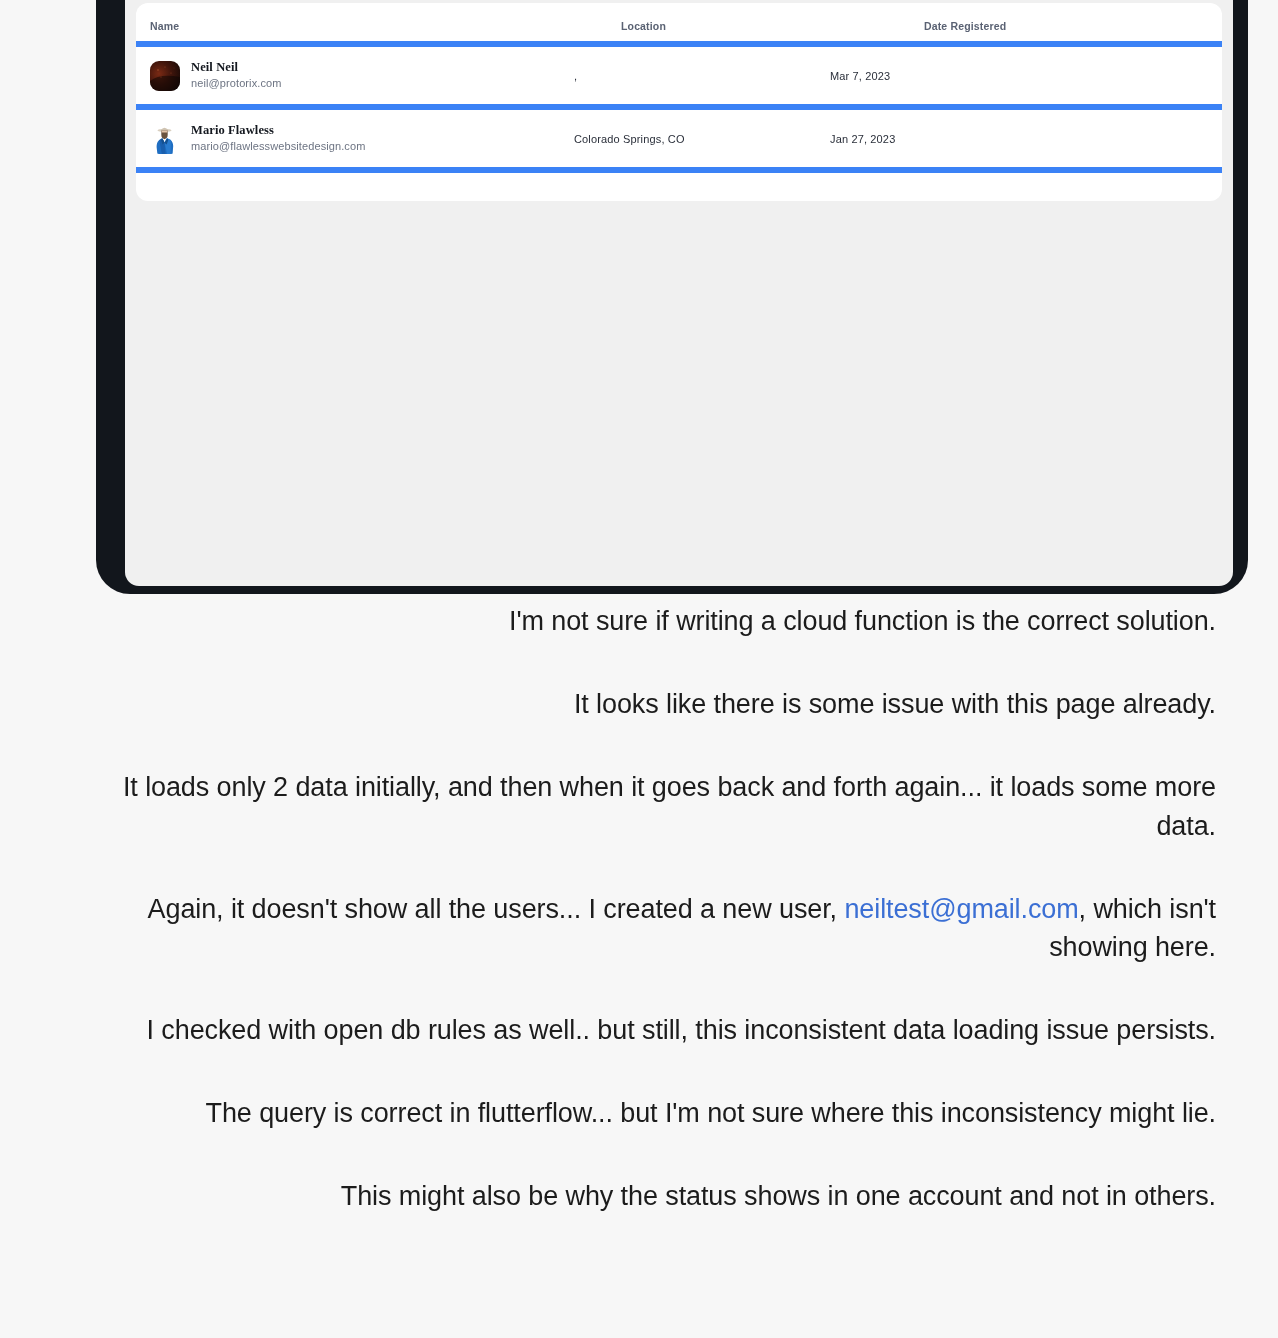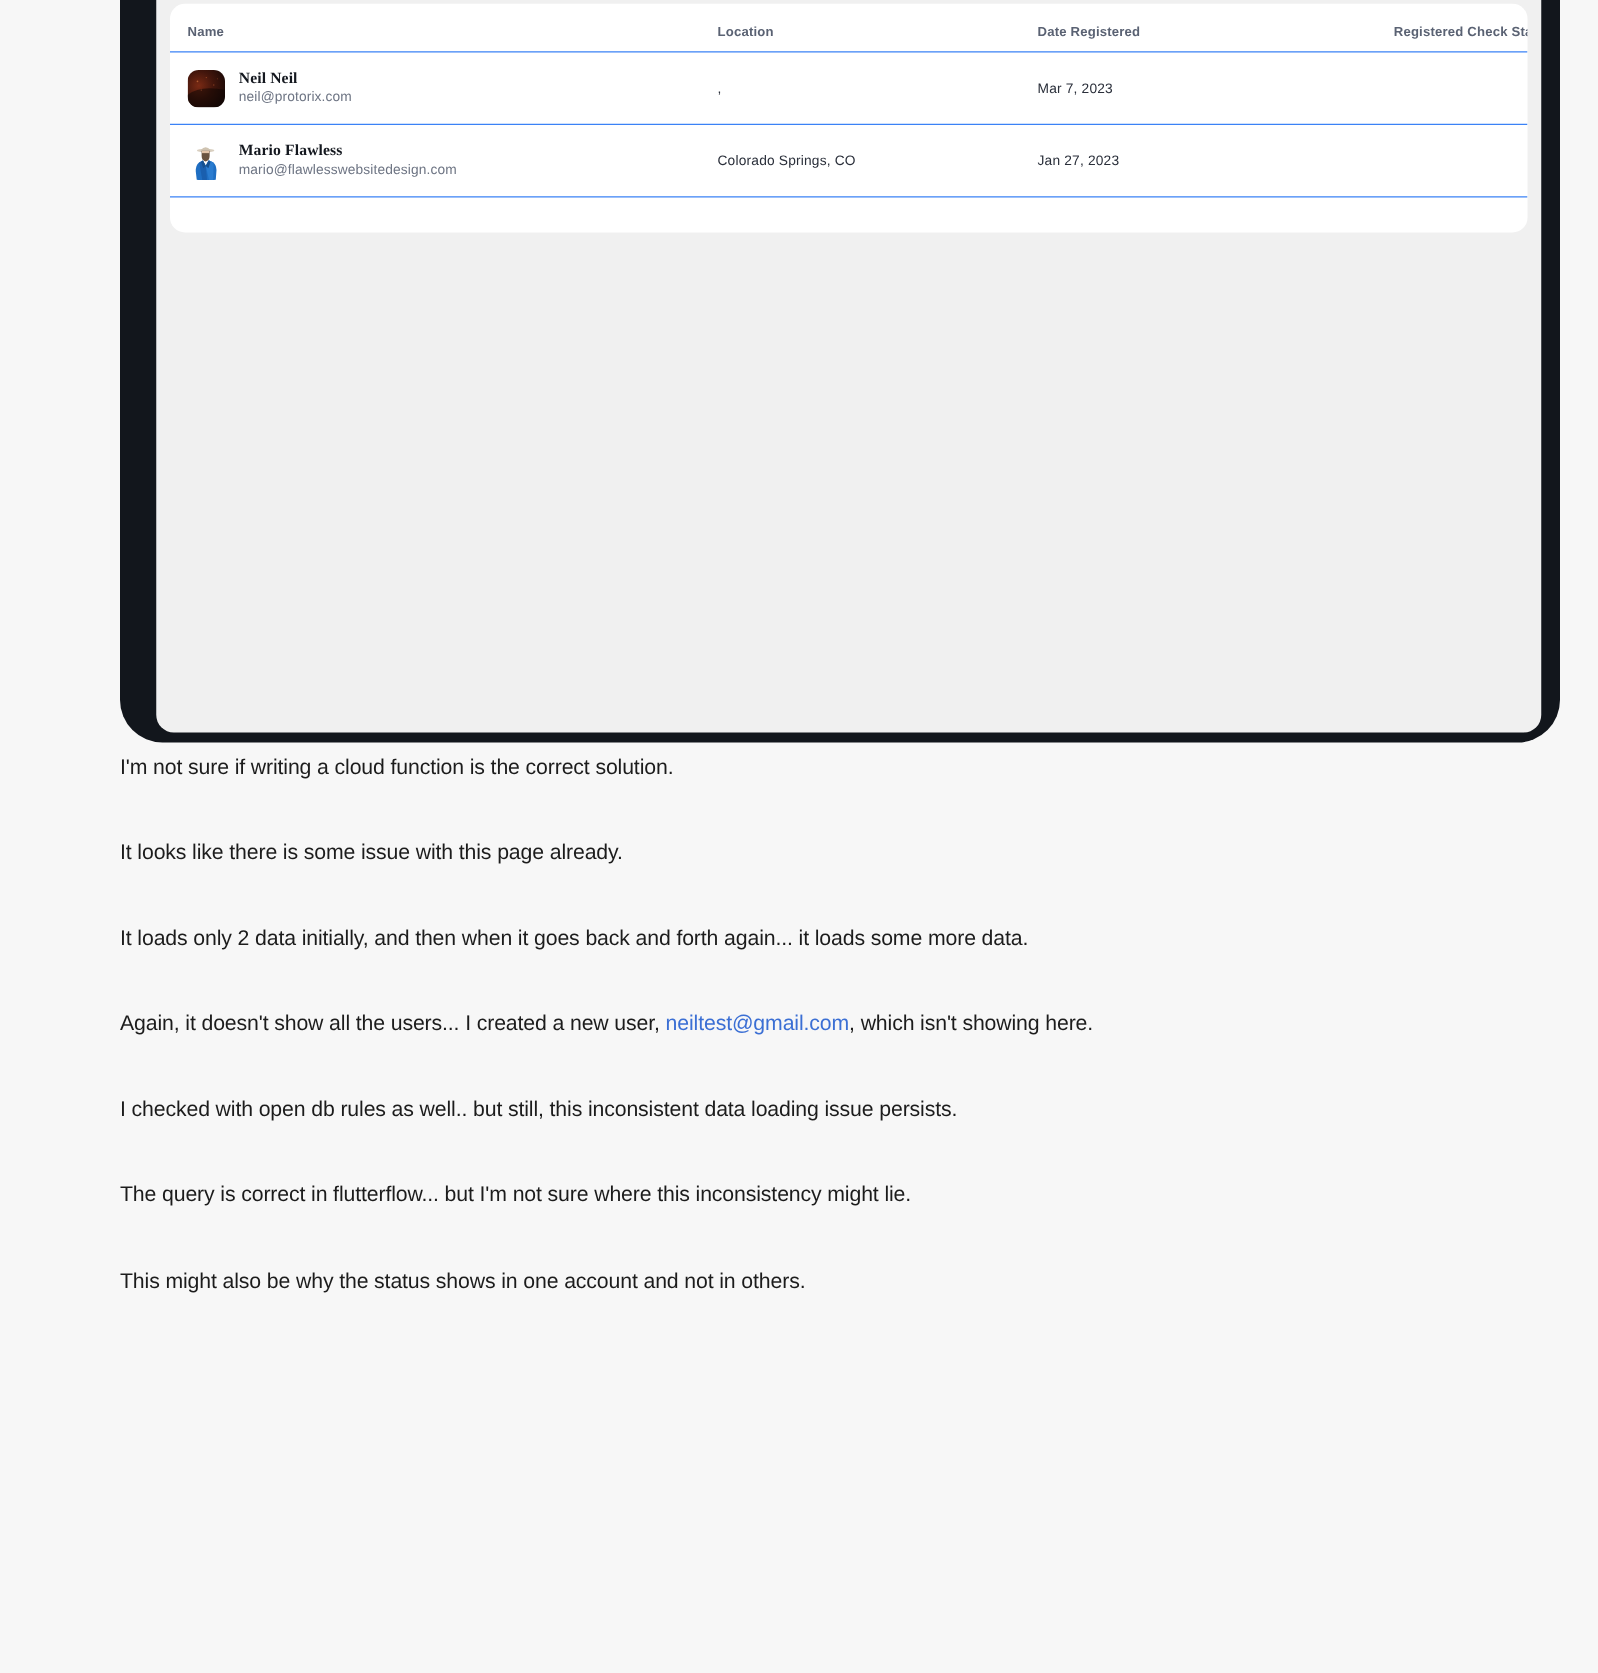--- a/index.html
+++ b/index.html
@@ -48,39 +48,40 @@
     top: 43px;
     right: 11px;
     background: #ffffff;
     border-radius: 12px;
     overflow: hidden;
   }
   .table-head {
     display: flex;
     align-items: center;
     padding: 17px 14px 9px 14px;
+    gap: 47px;
   }
   .th {
     font-size: 10.5px;
     font-weight: 700;
     color: #5a6273;
     letter-spacing: 0.15px;
     white-space: nowrap;
   }
   .col-name     { flex: 0 0 424px; }
   .col-location { flex: 0 0 216px; }
   .col-date     { flex: 0 0 285px; margin-left: 40px; }
   .col-status   { flex: 1 1 auto; text-align: right; padding-right: 4px; }
 
   .table-row {
     display: flex;
     align-items: center;
     padding: 0 14px;
     min-height: 57px;
-    border-top: 1px solid #3b82f6;
+    border-top: 6px solid #3b82f6;
   }
   .table-row:first-of-type { border-top: none; }
   .row-empty { min-height: 28px; }
 
   .name-cell {
     display: flex;
     align-items: center;
     gap: 11px;
   }
   .avatar {
@@ -115,24 +116,25 @@
 
   
   .body-copy {
     position: absolute;
     left: 96px;
     top: 602px;
     width: 1120px;
   }
   .body-copy p {
     margin: 0 0 44px 0;
-    font-size: 17px;
+    font-size: 27px;
     line-height: 1.44;
     color: #1c1c1c;
     letter-spacing: -0.1px;
+    text-align: right;
   }
   .body-copy p:last-child { margin-bottom: 15px; }
   .body-copy a {
     color: #3b6fd4;
     text-decoration: none;
   }
 </style>
 </head>
 <body>
 

